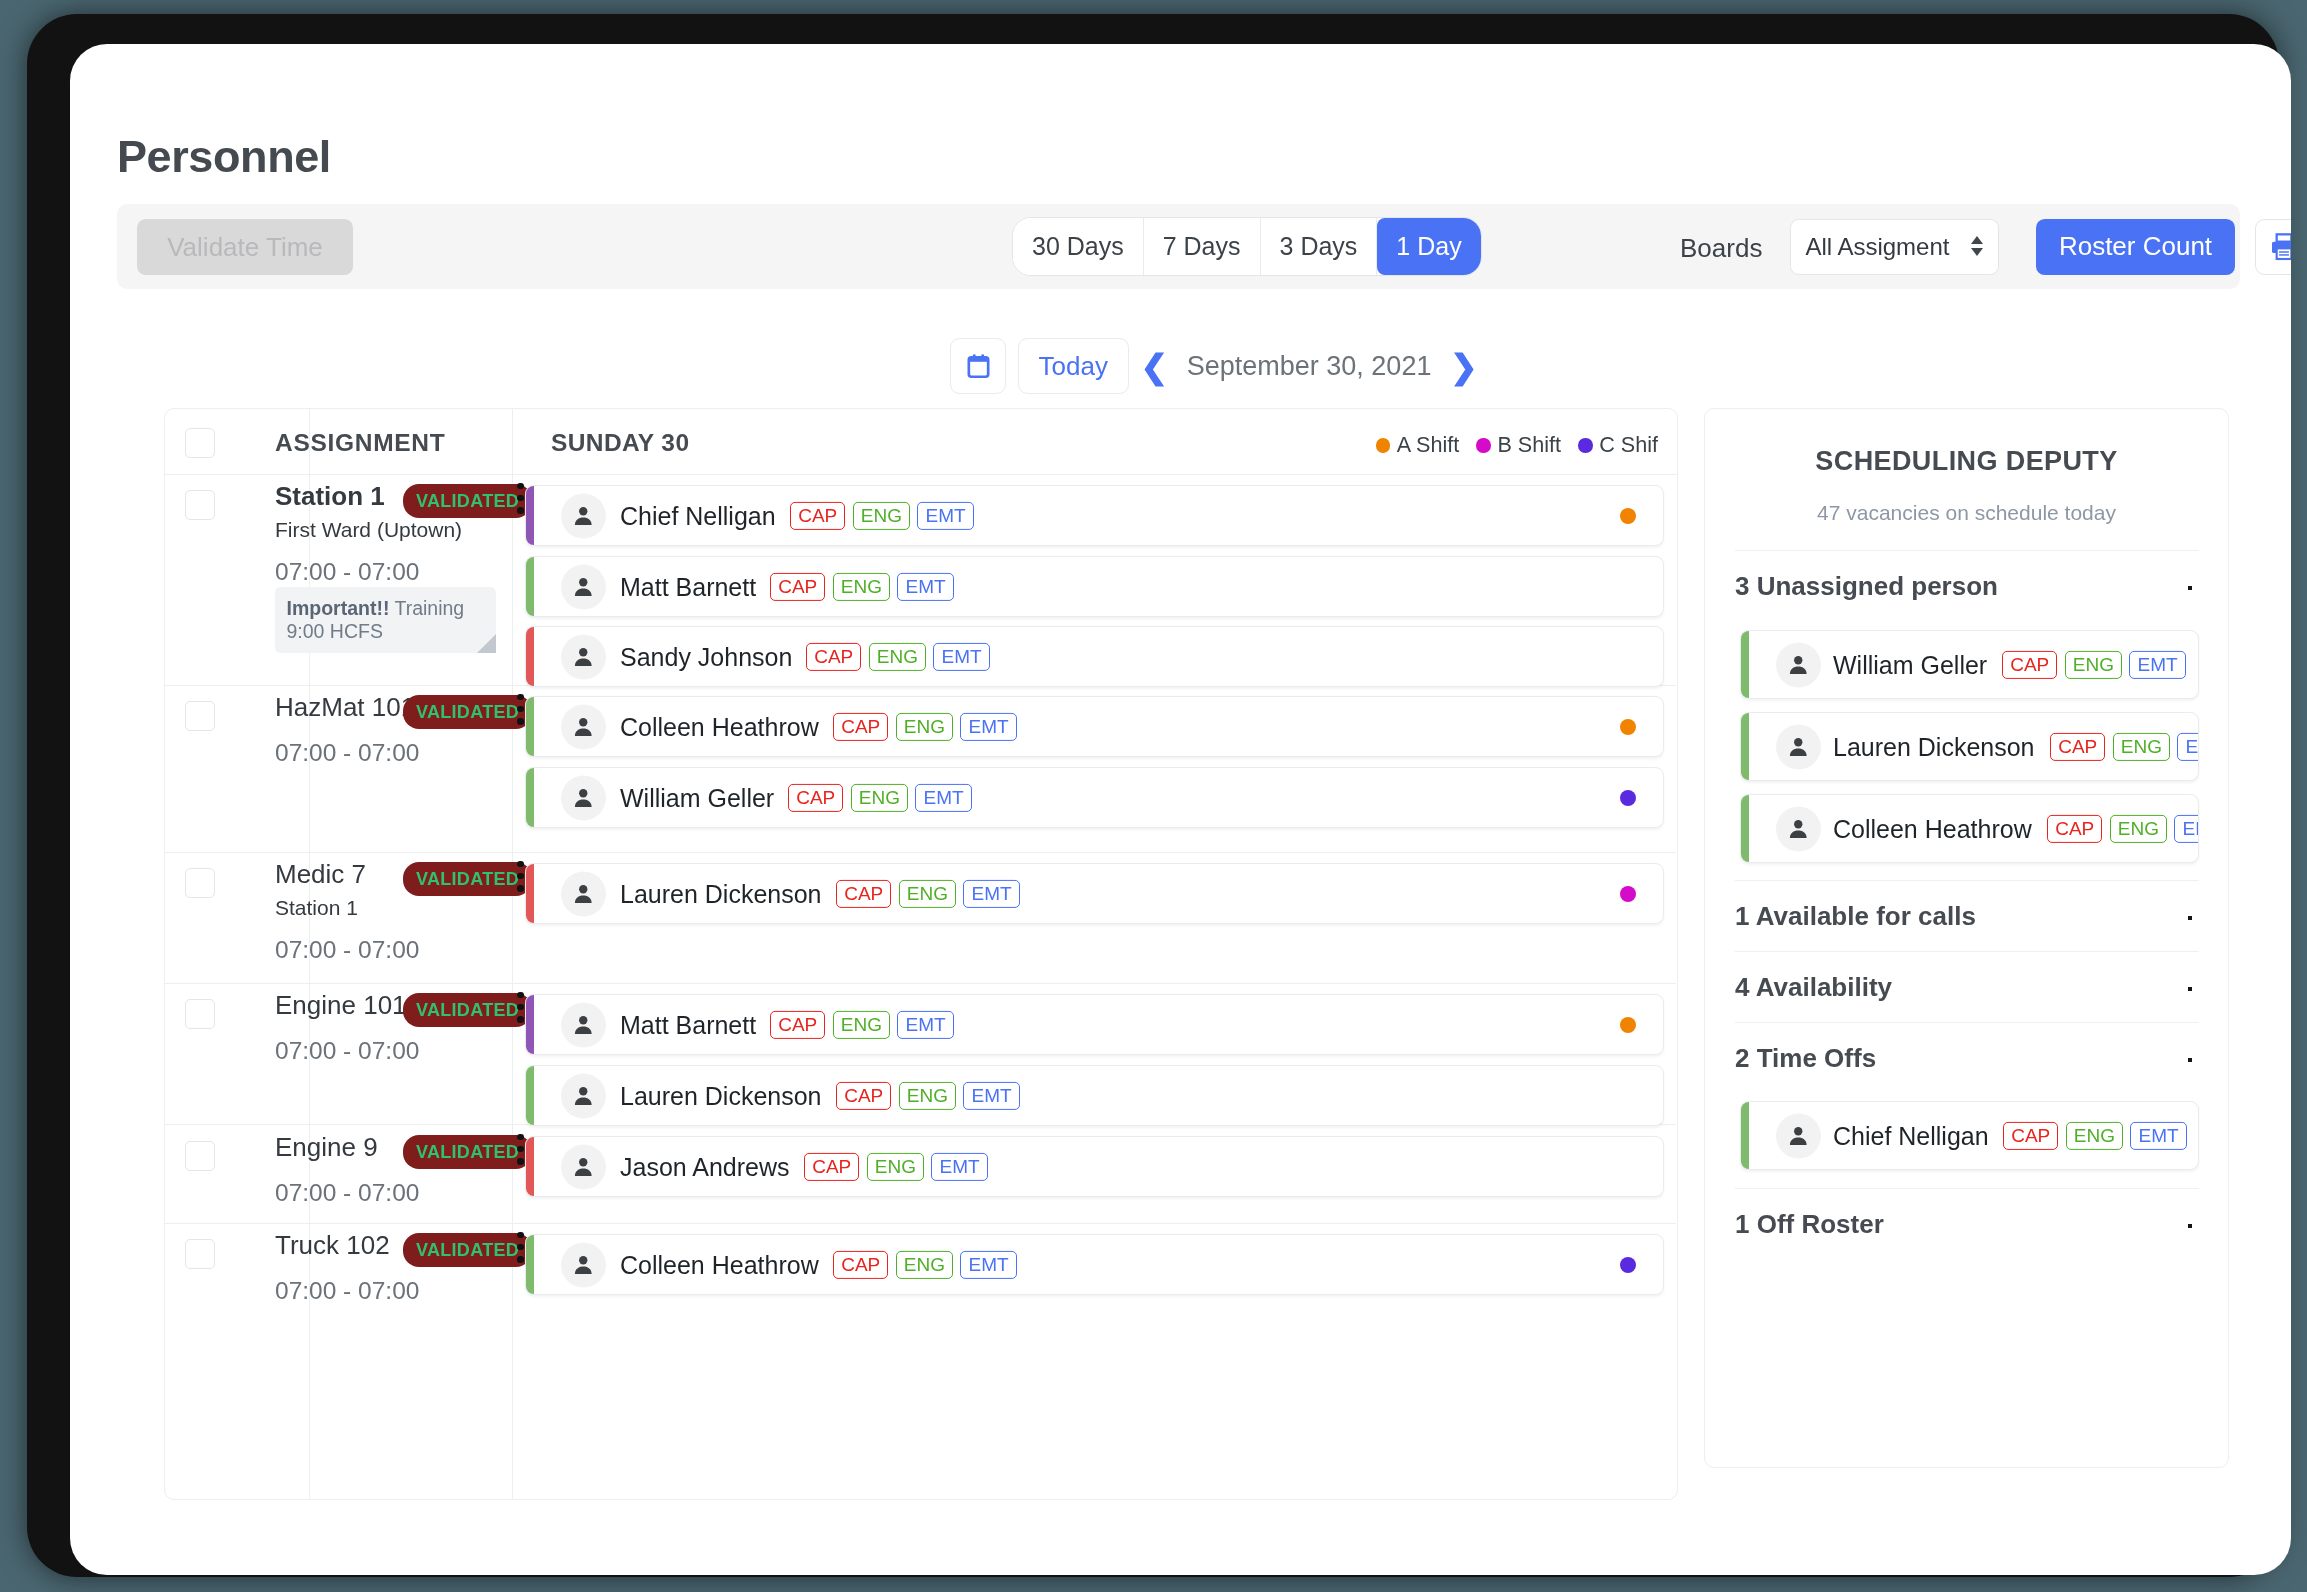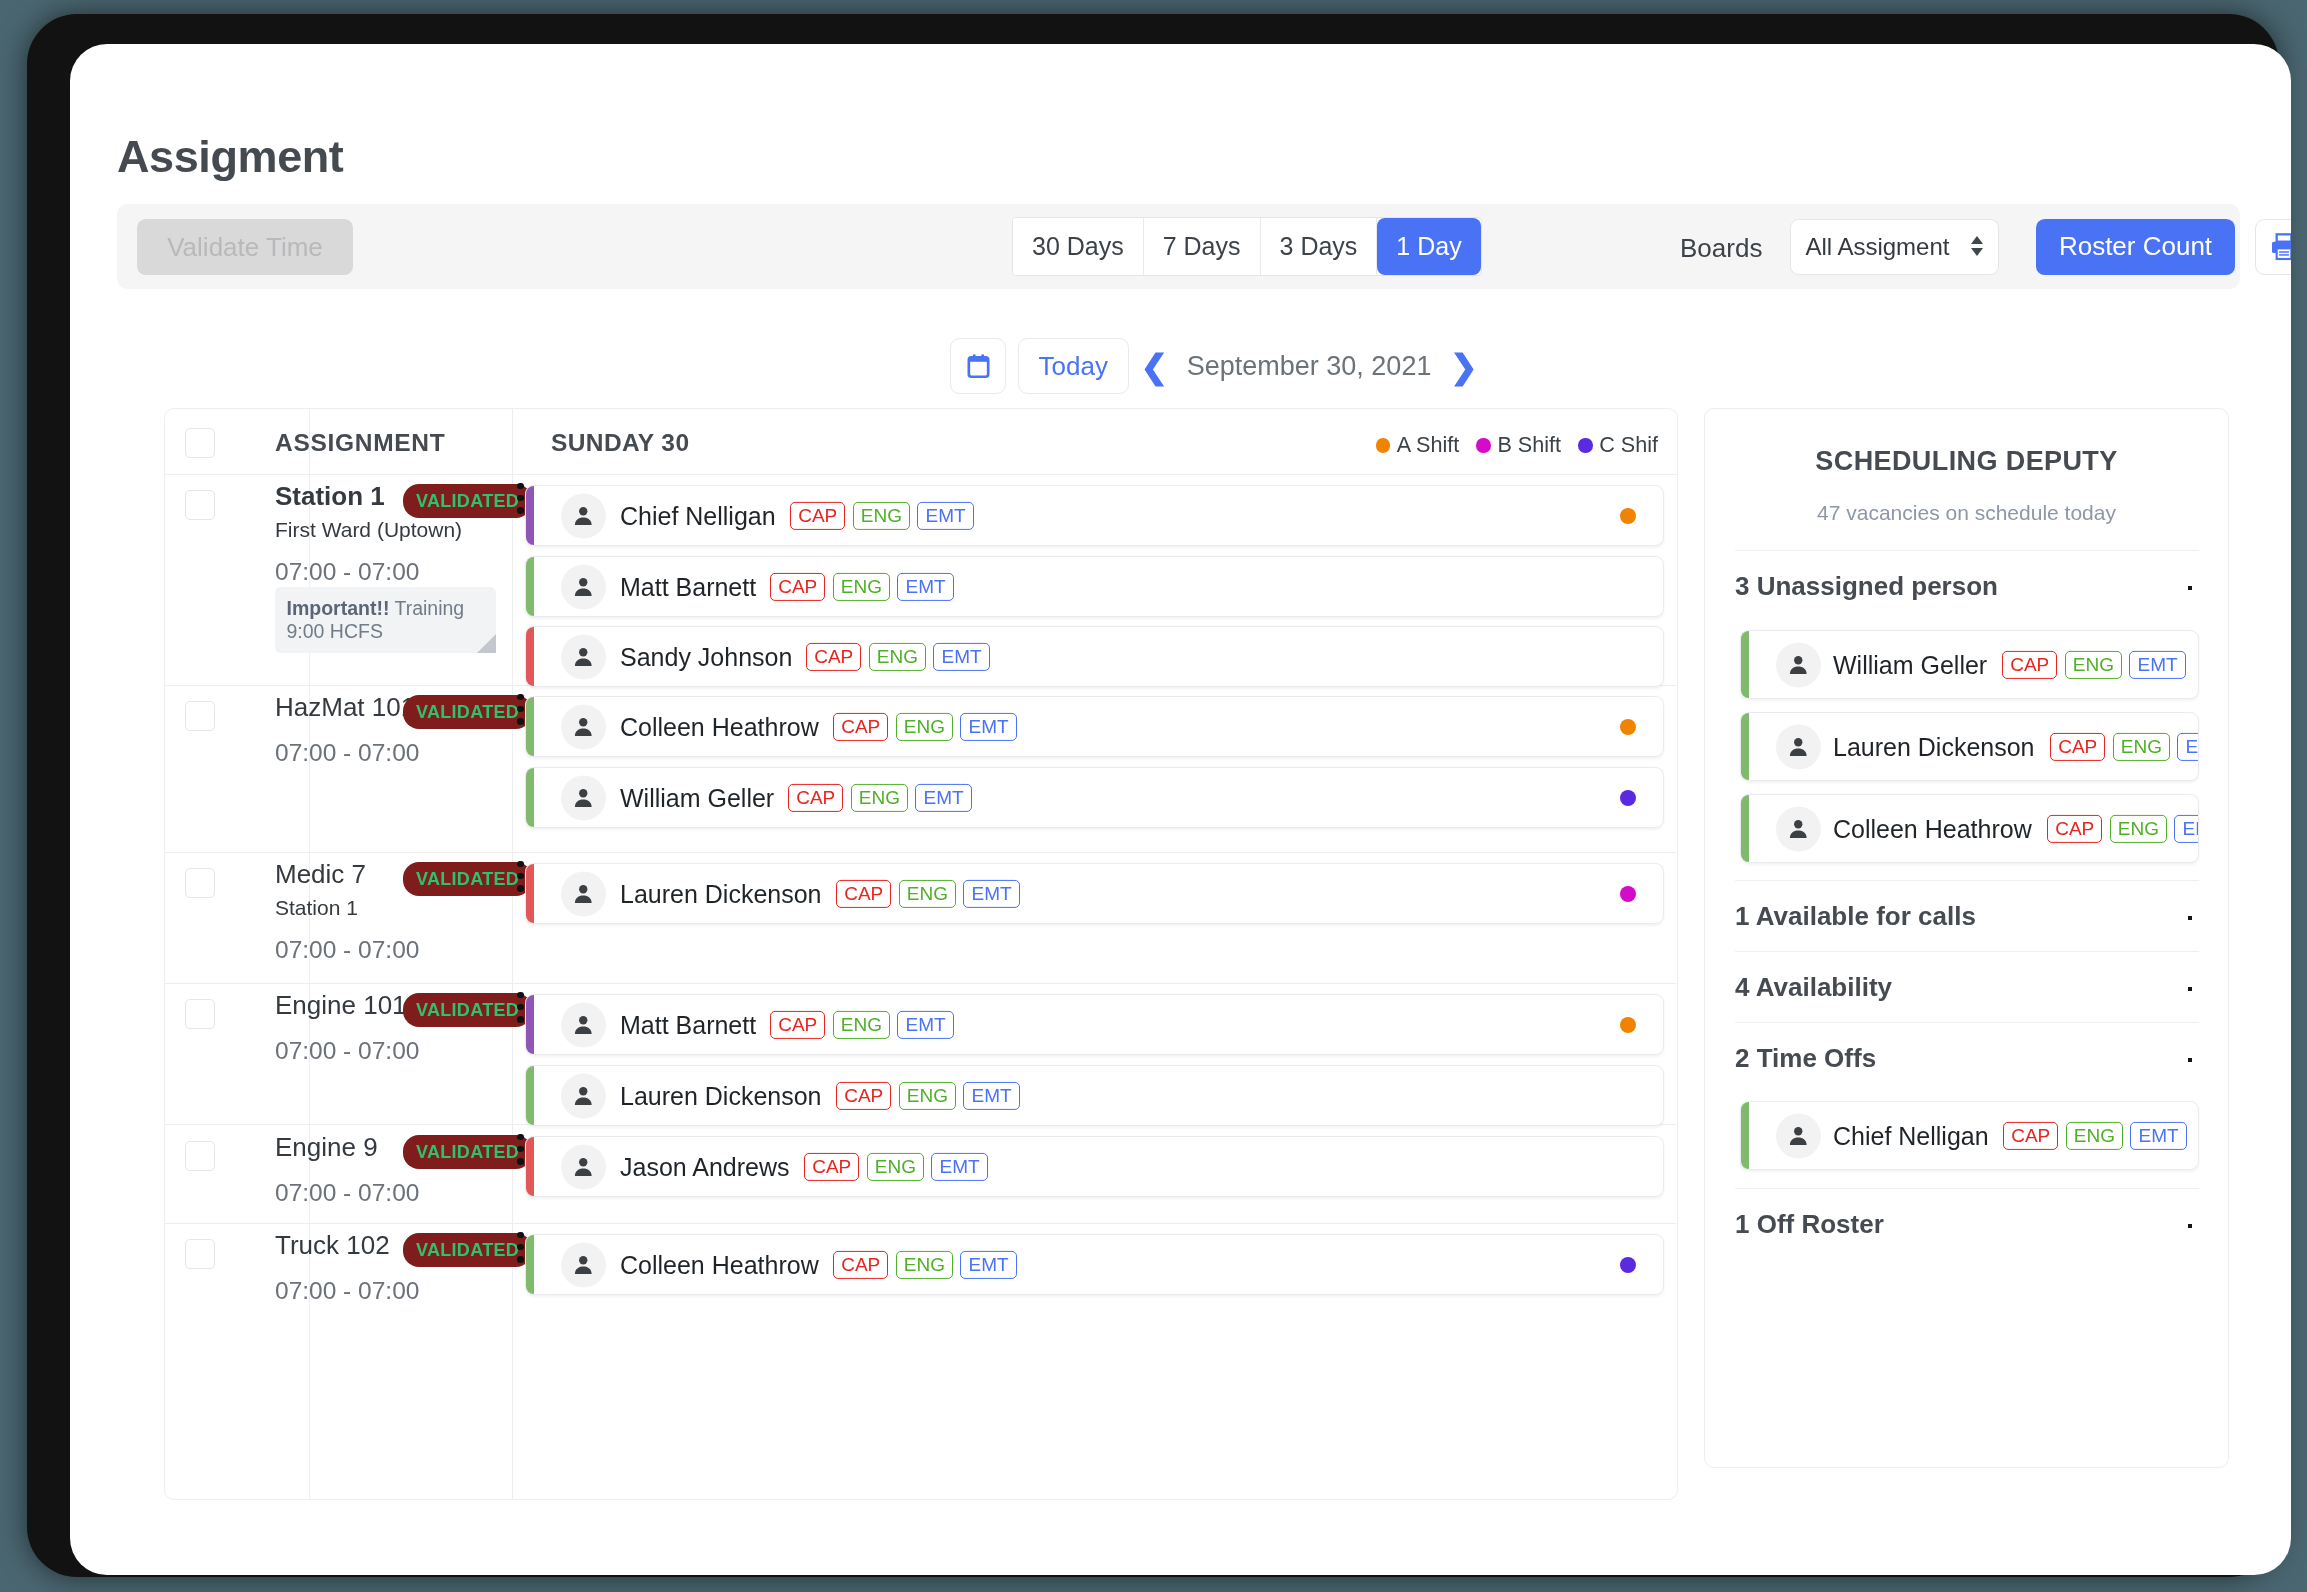--- a/index.html
+++ b/index.html
@@ -32,21 +32,21 @@
     background:#f5f5f6; border-radius:10px;
   }
   .btn-validate{
     position:absolute; left:20px; top:14.4px; width:216px; height:56px;
     background:#d9d9da; border:none; border-radius:8.7px;
     color:#b9b9bb; font-size:26px; font-family:"Liberation Sans", sans-serif;
     text-align:center; line-height:56px; cursor:default;
   }
   .range-group{
     position:absolute; left:895px; top:13px; height:59px;
-    background:#ffffff; border:1.4px solid #e3e5e8; border-radius:4px;
+    background:#ffffff; border:1.4px solid #e3e5e8; border-radius:19px;
     display:flex; align-items:stretch; overflow:hidden;
   }
   .range-btn{
     display:flex; align-items:center; justify-content:center;
     padding:0 19px; font-size:25px; color:#3b4248;
     border-right:1.4px solid #e8eaec; background:#fff; cursor:pointer;
   }
   .range-btn:last-child{border-right:none;}
   .range-btn.active{ background:#4a72f5; color:#fff; border-radius:8px; }
   .boards-label{
@@ -168,21 +168,21 @@
     box-shadow:0 1.4px 2.9px rgba(0,0,0,.05); overflow:hidden;
   }
 </style>
 </head>
 <body>
 
 <div class="bezel">
   <div class="page">
     <div class="inner">
 
-      <div class="page-title">Assigment</div>
+      <div class="page-title">Personnel</div>
 
       <div class="toolbar">
         <button class="btn-validate">Validate Time</button>
         <div class="range-group" id="range-group">
             <div class="range-btn">30 Days</div>
             <div class="range-btn">7 Days</div>
             <div class="range-btn">3 Days</div>
             <div class="range-btn active">1 Day</div>
           </div>
         <div class="boards-label">Boards</div>

